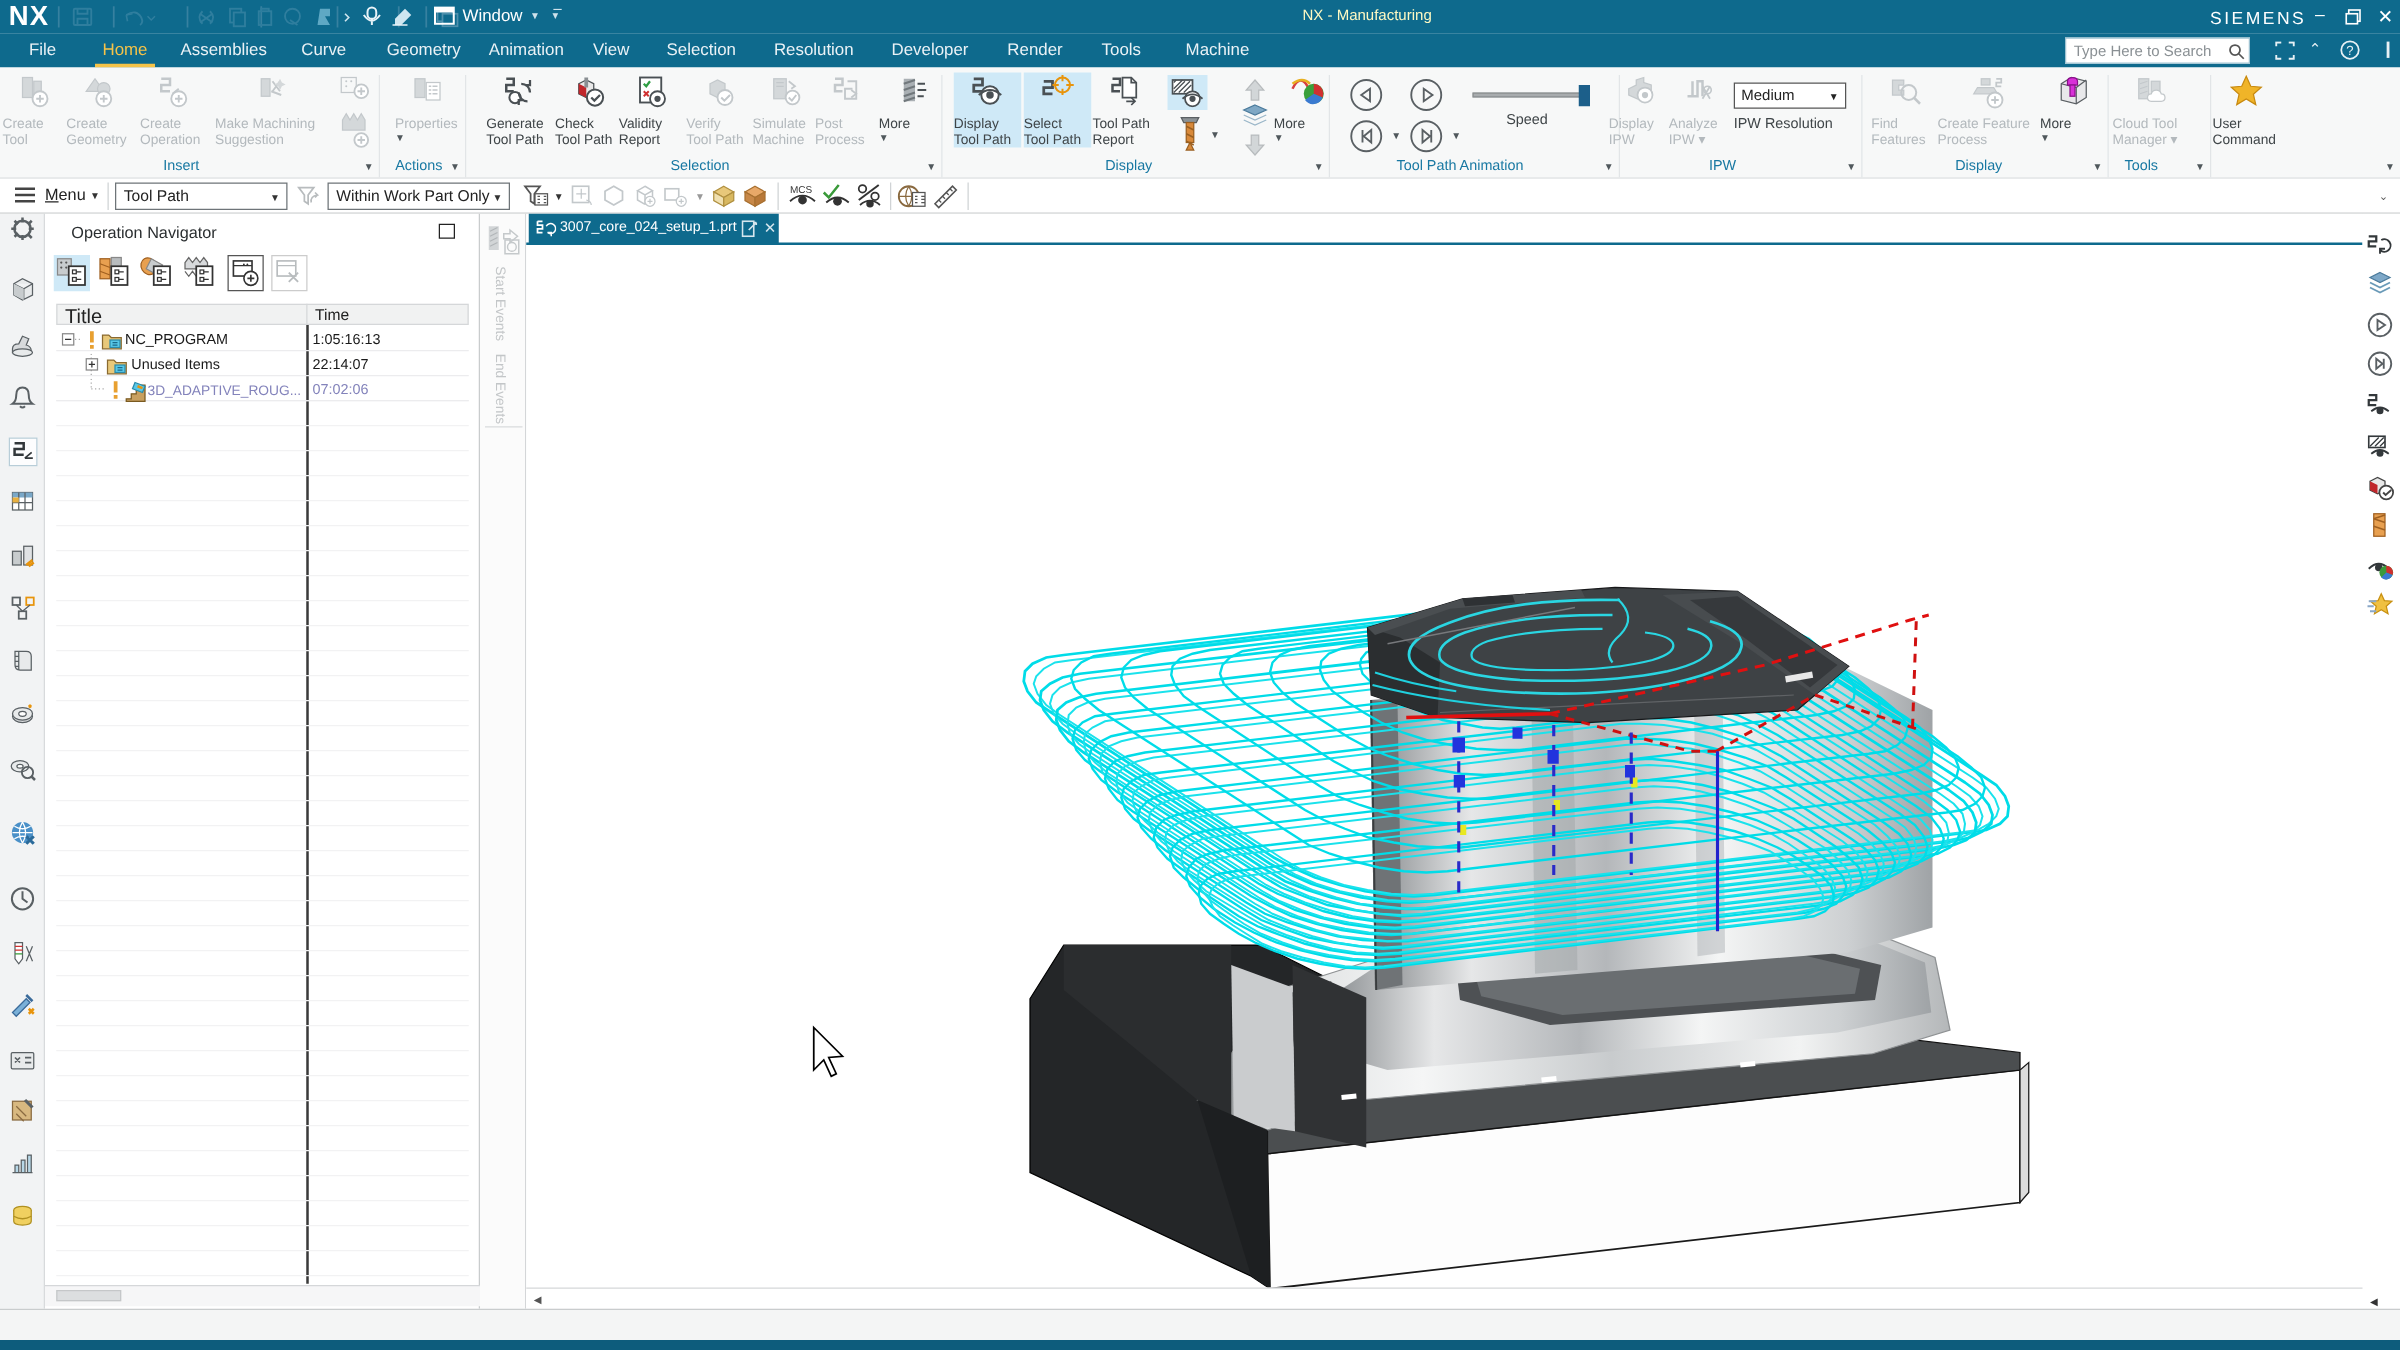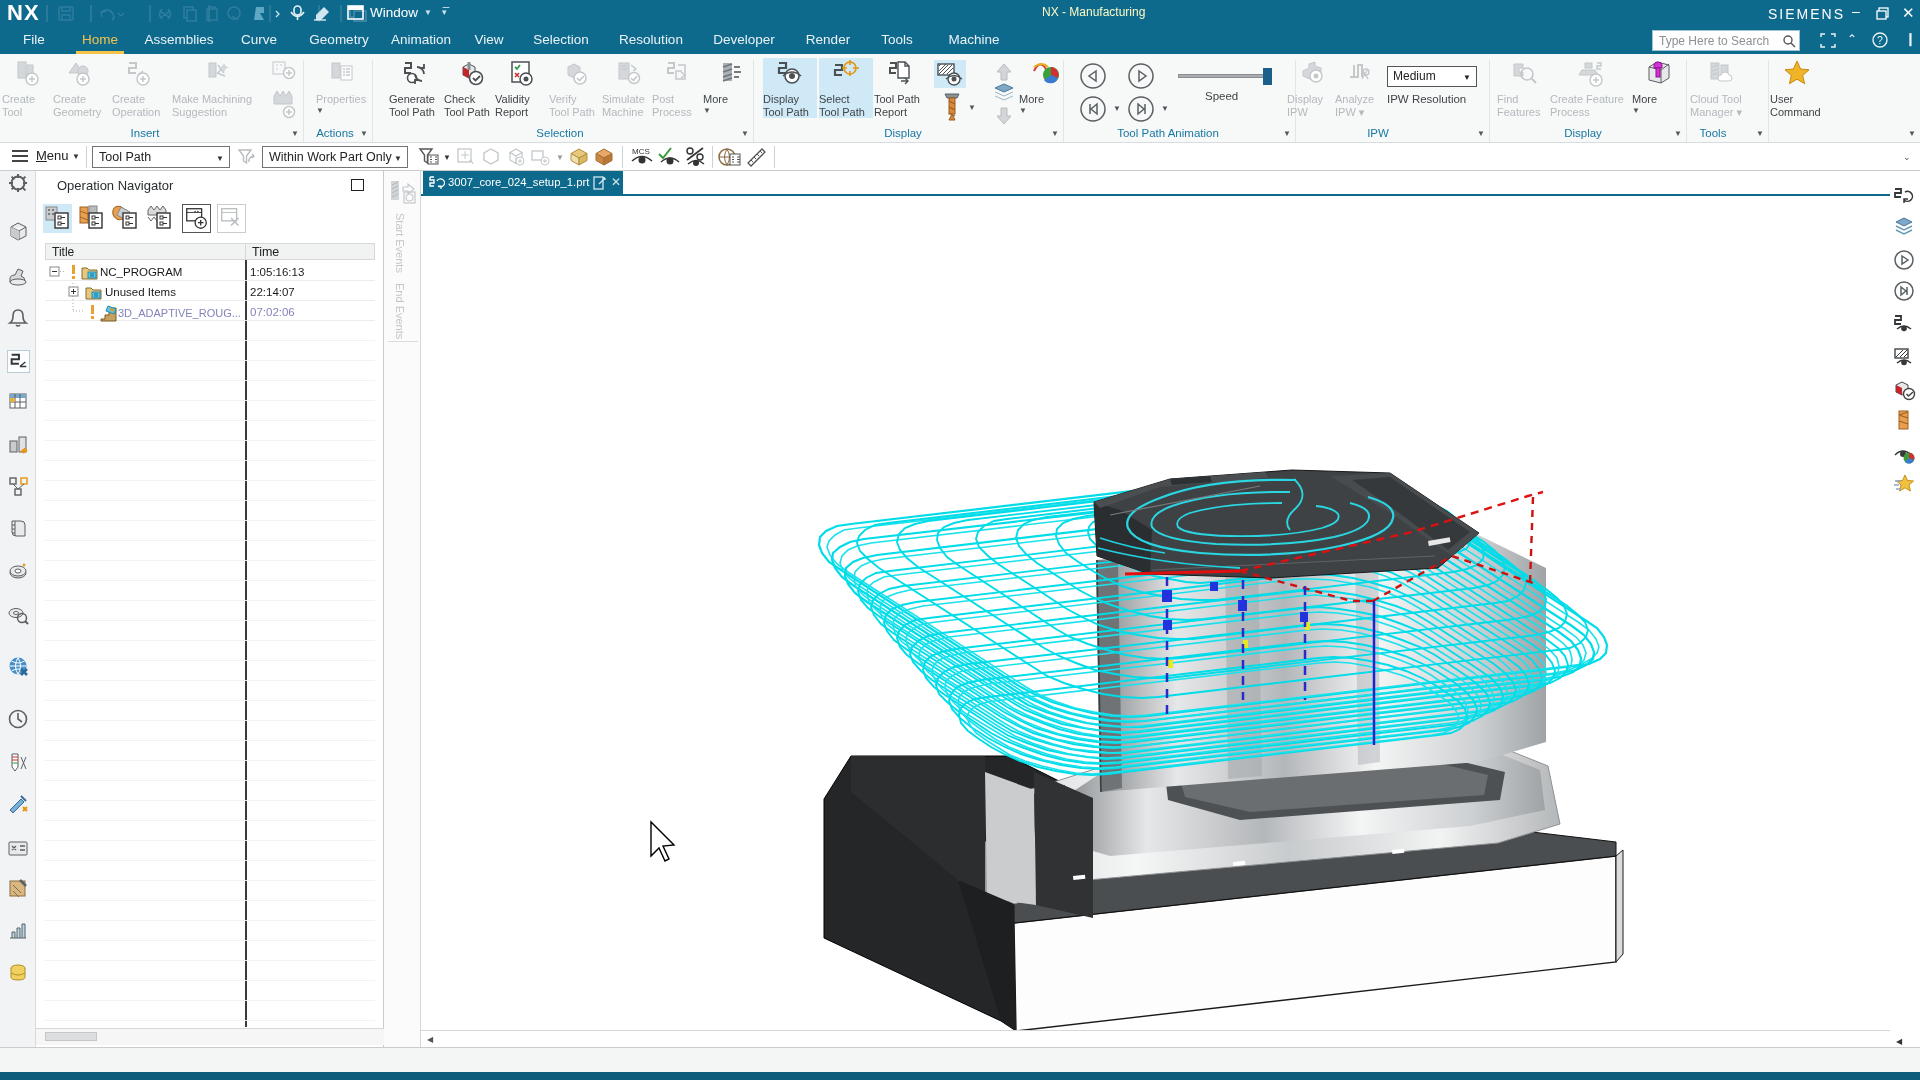--- a/index.html
+++ b/index.html
@@ -682,21 +682,21 @@
       <circle cx="16" cy="7" r="0.8" fill="#333"></circle>
       <circle cx="19" cy="19" r="6" fill="#fff" stroke="#333" stroke-width="1.4"></circle>
       <path d="M16,19 h6 m-3,-3 v6" stroke="#333" stroke-width="1.4"></path>
     </svg>
 <svg class="abs" style="left:181px;top:33px;border:1px solid #ccc;" width="29" height="29" viewBox="0 0 29 29">
       <rect x="4" y="4" width="16" height="13" fill="#fff" stroke="#b8bcbe" stroke-width="1.4"></rect>
       <path d="M4,8 h16" stroke="#b8bcbe"></path>
       <path d="M14,14 l8,8 m0,-8 l-8,8" stroke="#b8bcbe" stroke-width="1.6"></path>
     </svg>
 <div class="abs" style="left:9px;top:72px;width:330px;height:17px;background:#f1f2f2;border:1px solid #d5d7d9"></div>
-<div class="abs" style="left:16px;top:74px;font-size:12px;color:#222">Title</div>
+<div class="abs" style="left:16px;top:74px;font-size:16px;color:#222">Title</div>
 <div class="abs" style="left:216px;top:74px;font-size:12.5px;color:#222">Time</div>
 <div class="abs" style="left:209px;top:72px;width:1px;height:17px;background:#d5d7d9"></div>
 <div class="abs" style="left:9px;top:89px;width:330px;height:60px;background:#fff"></div>
 <div class="abs" style="left:209px;top:89px;width:1.5px;height:767px;background:#3a3a3a"></div>
 <div class="abs" style="left:9px;top:149px;width:330px;height:1px;background:#f2f2f3"></div>
 <div class="abs" style="left:9px;top:169px;width:330px;height:1px;background:#f2f2f3"></div>
 <div class="abs" style="left:9px;top:189px;width:330px;height:1px;background:#f2f2f3"></div>
 <div class="abs" style="left:9px;top:209px;width:330px;height:1px;background:#f2f2f3"></div>
 <div class="abs" style="left:9px;top:229px;width:330px;height:1px;background:#f2f2f3"></div>
 <div class="abs" style="left:9px;top:249px;width:330px;height:1px;background:#f2f2f3"></div>

